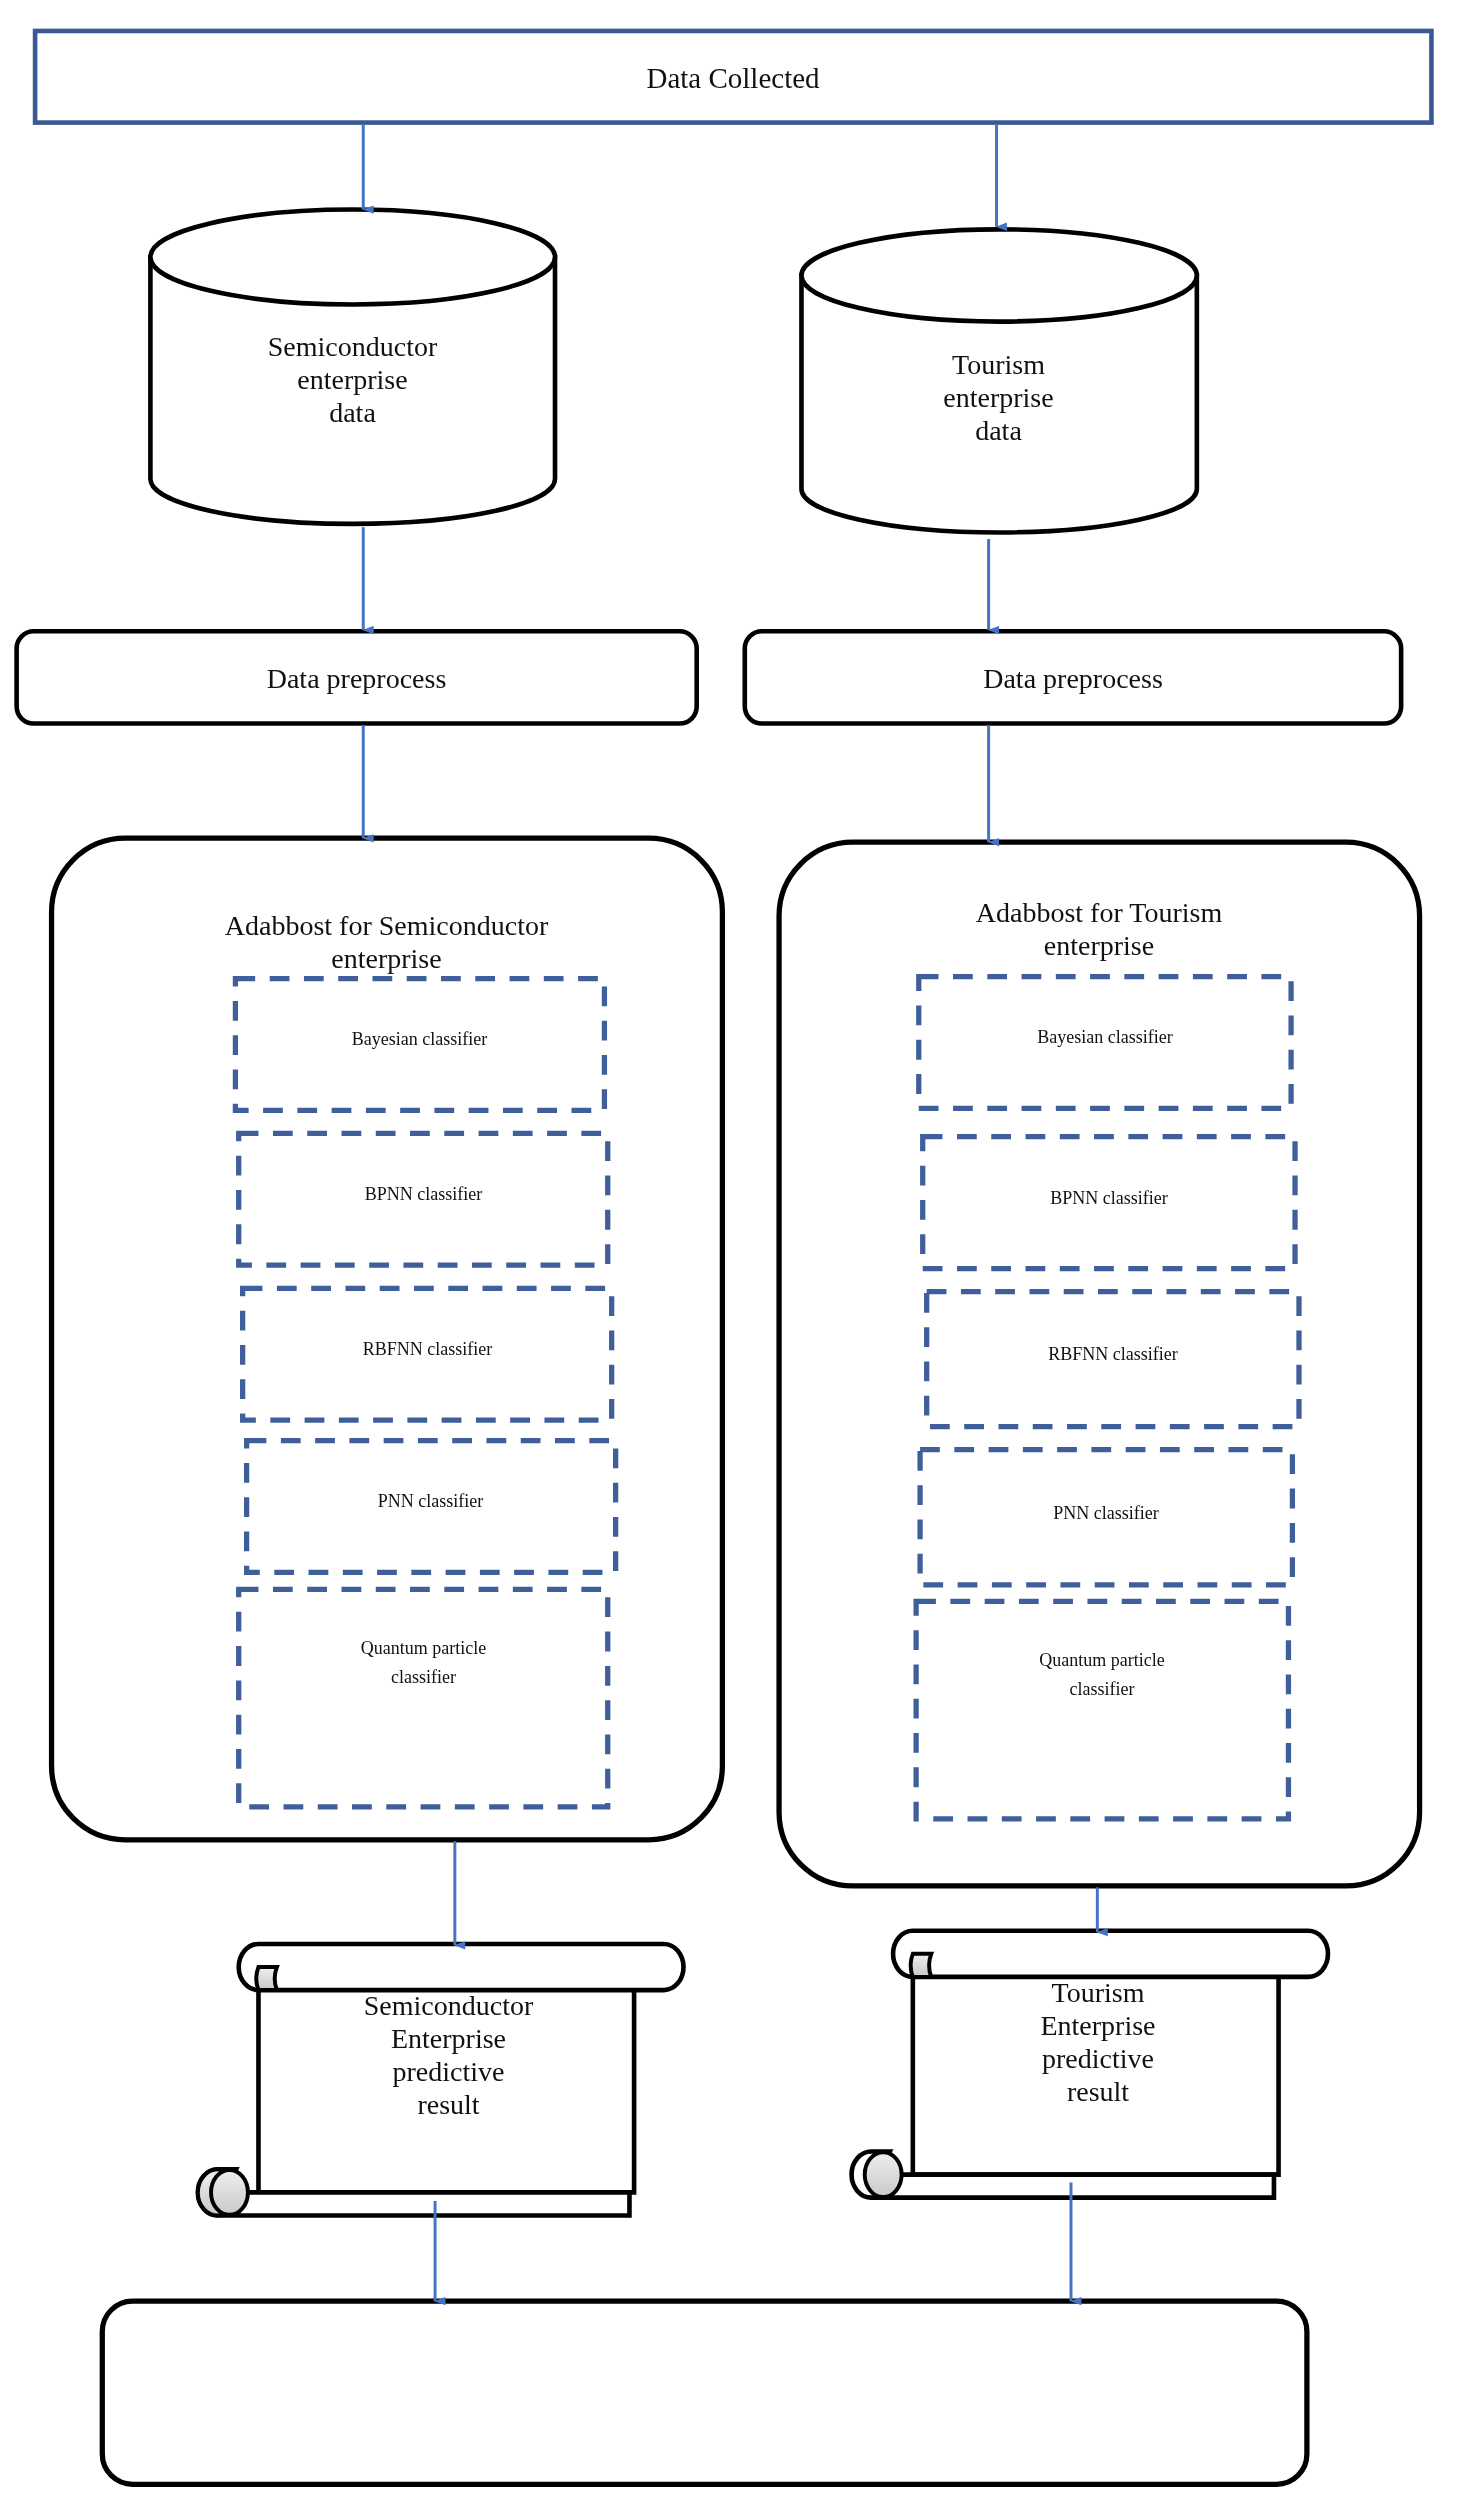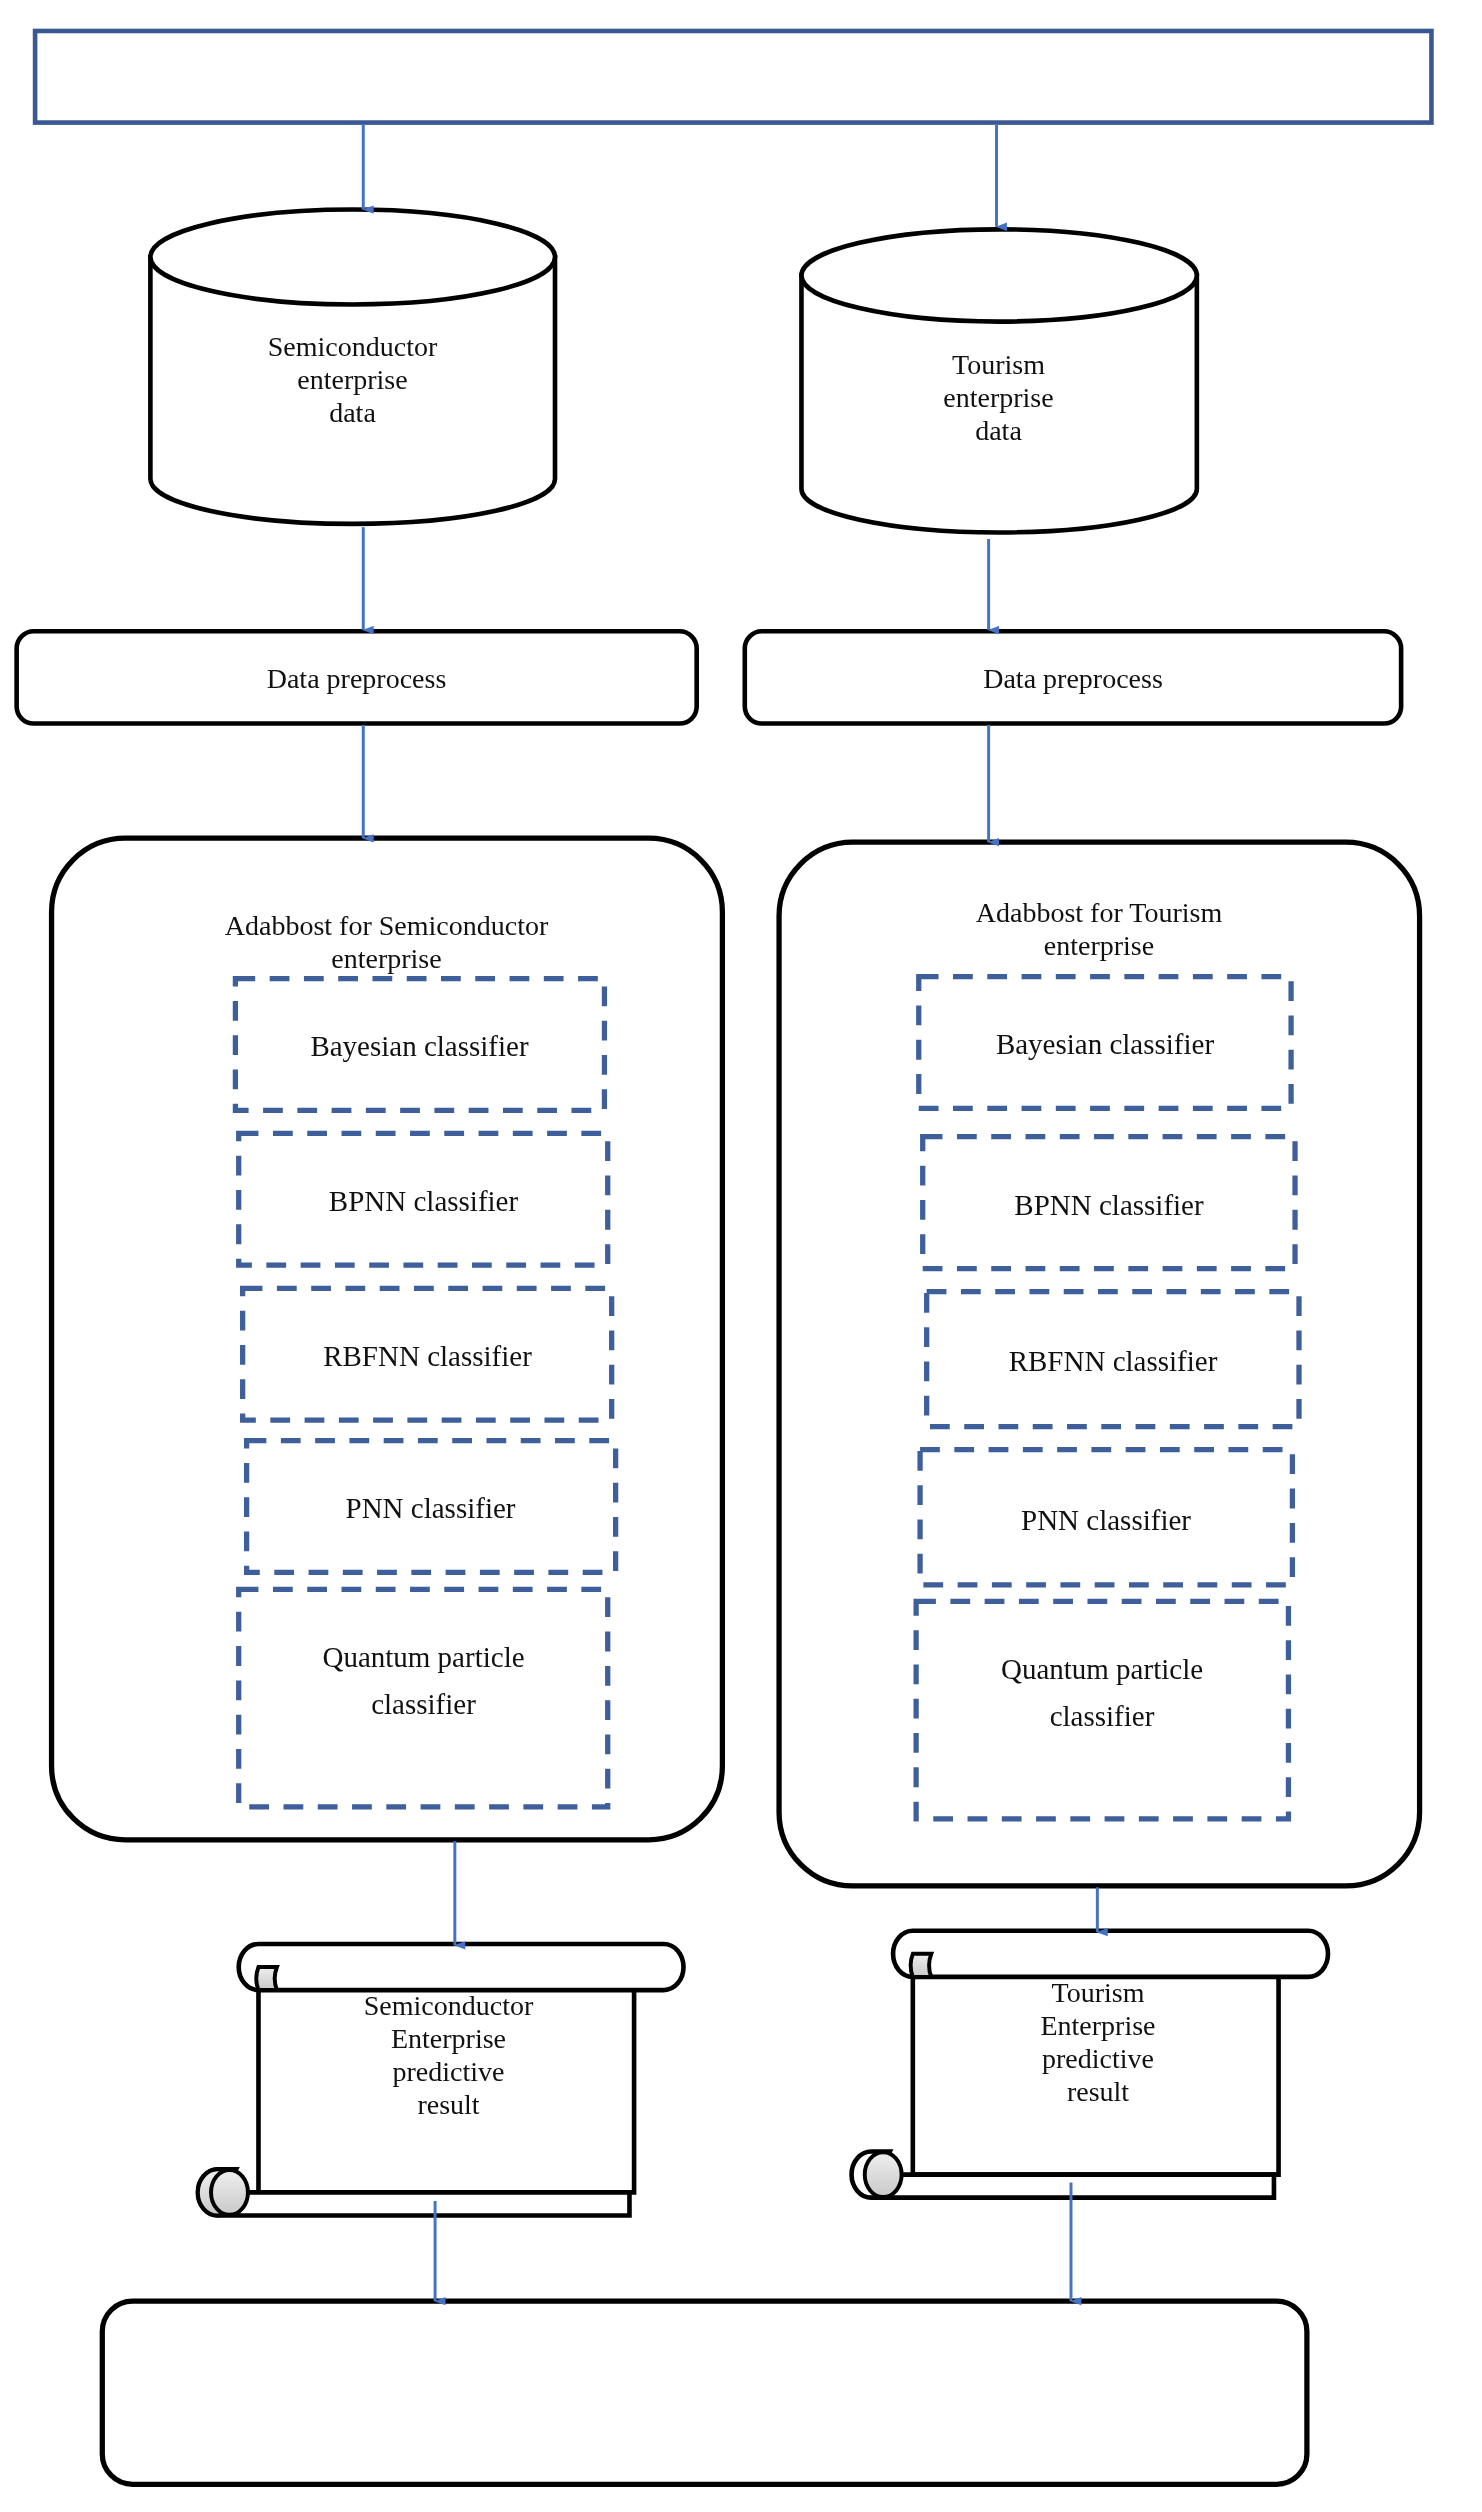--- a/index.html
+++ b/index.html
@@ -5,21 +5,21 @@
   html,body{margin:0;padding:0;background:#ffffff;}
   body{width:1483px;height:2512px;position:relative;overflow:hidden;
        font-family:"Liberation Serif","DejaVu Serif",serif;color:#0a0a0a;}
   #stage{position:absolute;left:0;top:0;width:1483px;height:2512px;}
   svg.layer{position:absolute;left:0;top:0;width:1483px;height:2512px;overflow:visible;}
   .lbl{position:absolute;text-align:center;line-height:1.18;
        font-family:"Liberation Serif","DejaVu Serif",serif;
        color:#111111;white-space:pre-line;}
   .f-xl{font-size:29px;}
   .f-lg{font-size:28px;}
-  .f-md{font-size:29px;}
+  .f-md{font-size:18px;}
   .lh-wide{line-height:1.62;text-align:center;}
 </style>
 </head>
 <body>
 
 <div id="stage">
 
   <svg class="layer" viewBox="0 0 2250 3812">
     <defs>
       <marker id="ah" markerWidth="14" markerHeight="18" refX="6.6" refY="16.4" orient="auto" markerUnits="userSpaceOnUse">
@@ -97,20 +97,21 @@
       <line x1="1500" y1="818" x2="1500" y2="956" marker-end="url(#ah)"></line>
       <line x1="551" y1="1100" x2="551" y2="1272" marker-end="url(#ah)"></line>
       <line x1="1500" y1="1100" x2="1500" y2="1278" marker-end="url(#ah)"></line>
       <line x1="690" y1="2794" x2="690" y2="2952" marker-end="url(#ah)"></line>
       <line x1="1665" y1="2864" x2="1665" y2="2932" marker-end="url(#ah)"></line>
       <line x1="660" y1="3340" x2="660" y2="3492" marker-end="url(#ah)"></line>
       <line x1="1625" y1="3312" x2="1625" y2="3492" marker-end="url(#ah)"></line>
     </g>
   </svg>
 
+  <div class="lbl f-xl" style="left:35px;top:61px;width:1396px;">Data Collected</div>
 
   <div class="lbl f-lg" style="left:150px;top:330px;width:405px;">Semiconductor
 enterprise
 data</div>
 
   <div class="lbl f-lg" style="left:801px;top:348px;width:395px;">Tourism
 enterprise
 data</div>
 
   <div class="lbl f-lg" style="left:16.5px;top:662px;width:680px;">Data preprocess</div>

